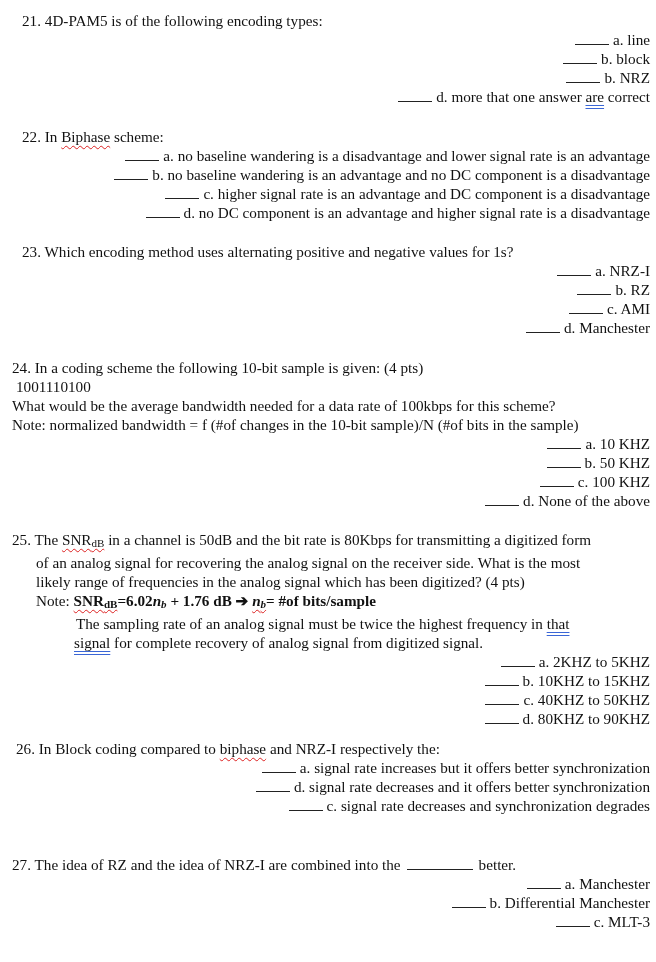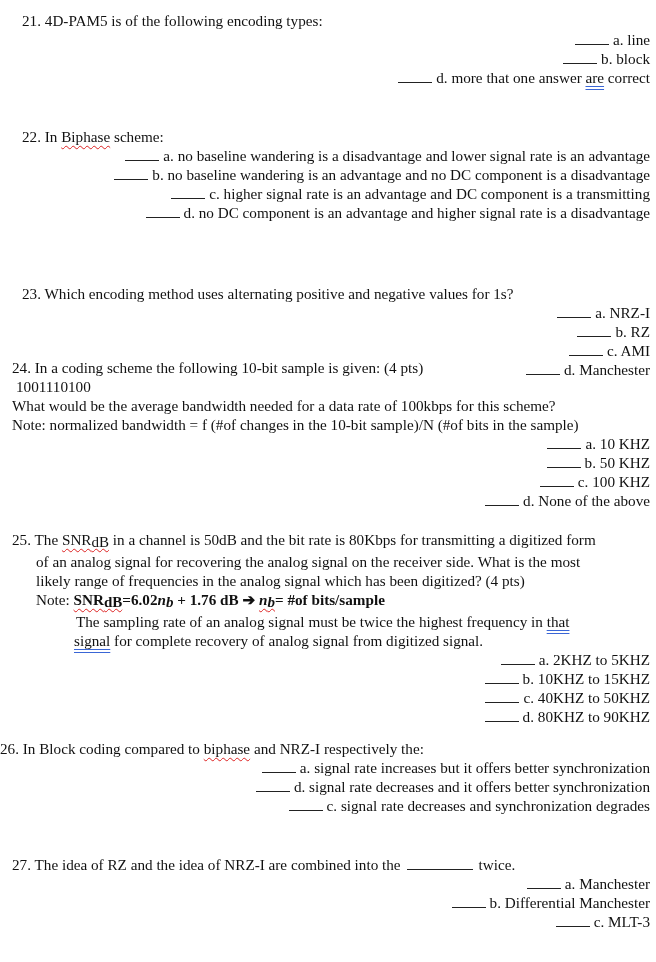--- a/index.html
+++ b/index.html
@@ -11,50 +11,51 @@
     .q { position: absolute; left: 22px; right: 6px; }
     .qtitle { white-space: nowrap; }
     .opt { white-space: nowrap; position: relative; height: 19px; text-align: right; }
     .blank {
       display: inline-block; width: 34px; border-bottom: 1px solid #222;
       height: 14px; vertical-align: baseline; margin-right: 4px;
     }
     .spell { text-decoration: underline wavy #d22; text-decoration-thickness: 1px; text-underline-offset: 3px; }
     .gram { text-decoration: underline double #3a66d6; text-underline-offset: 3px; margin-top: 12px; }
     .bold { font-weight: bold; }
-    .sub { font-size: 15px; vertical-align: -2px; }
+    .sub { font-size: 11px; vertical-align: -2px; }
     .ital { font-style: italic; font-weight: bold; }
     .indent { padding-left: 14px; }
     .inline-blank { display:inline-block; width: 66px; border-bottom: 1px solid #222; height: 14px; margin: 0 6px; }
   </style>
 </head>
 <body>
 
 <div class="q" style="top:11px;">
   <div class="qtitle">
     <span>21.</span>
     <span>4D-PAM5 is of the following encoding types:</span>
   </div>
   <div class="opt indent"><span class="blank"></span><span>a. line</span></div>
   <div class="opt indent"><span class="blank"></span><span>b. block</span></div>
+  <div class="opt indent"><span class="blank"></span><span>b. NRZ</span></div>
   <div class="opt indent"><span class="blank"></span><span>d. more that one answer </span><span class="gram">are</span><span> correct</span></div>
 </div>
 
 <div class="q" style="top:127px;">
   <div class="qtitle">
     <span>22.</span>
     <span>In </span><span class="spell">Biphase</span><span> scheme:</span>
   </div>
   <div class="opt" style="padding-left:10px"><span class="blank"></span><span>a. no baseline wandering is a disadvantage and lower signal rate is an advantage</span></div>
   <div class="opt" style="padding-left:10px"><span class="blank"></span><span>b. no baseline wandering is an advantage and no DC component is a disadvantage</span></div>
-  <div class="opt" style="padding-left:10px"><span class="blank"></span><span>c. higher signal rate is an advantage and DC component is a transmitting</span></div>
+  <div class="opt" style="padding-left:10px"><span class="blank"></span><span>c. higher signal rate is an advantage and DC component is a disadvantage</span></div>
   <div class="opt" style="padding-left:10px"><span class="blank"></span><span>d. no DC component is an advantage and higher signal rate is a disadvantage</span></div>
 </div>
 
-<div class="q" style="top:242px;margin-top:42px;">
+<div class="q" style="top:242px;">
   <div class="qtitle">
     <span>23.</span>
     <span>Which encoding method uses alternating positive and negative values for 1s?</span>
   </div>
   <div class="opt" style="padding-left:0"><span class="blank" style="margin-left:-12px"></span><span>a. NRZ-I</span></div>
   <div class="opt"><span class="blank" style="margin-left:-12px"></span><span>b. RZ</span></div>
   <div class="opt"><span class="blank" style="margin-left:-12px"></span><span>c. AMI</span></div>
   <div class="opt"><span class="blank" style="margin-left:-12px"></span><span>d. Manchester</span></div>
 </div>
 
@@ -87,31 +88,31 @@
   </div>
   <div class="qtitle" style="padding-left:62px">
     <span class="gram">signal</span><span> for complete recovery of analog signal from digitized signal.</span>
   </div>
   <div class="opt" style="padding-left:4px"><span class="blank"></span><span>a. 2KHZ to 5KHZ</span></div>
   <div class="opt" style="padding-left:4px"><span class="blank"></span><span>b. 10KHZ to 15KHZ</span></div>
   <div class="opt" style="padding-left:4px"><span class="blank"></span><span>c. 40KHZ to 50KHZ</span></div>
   <div class="opt" style="padding-left:4px"><span class="blank"></span><span>d. 80KHZ to 90KHZ</span></div>
 </div>
 
-<div class="q" style="top:739px; left:0;">
+<div class="q" style="top:739px; left:16px;">
   <div class="qtitle">
     <span>26.</span>
     <span>In Block coding compared to </span><span class="spell">biphase</span><span> and NRZ-I respectively the:</span>
   </div>
   <div class="opt" style="padding-left:4px"><span class="blank"></span><span>a. signal rate increases but it offers better synchronization</span></div>
   <div class="opt" style="padding-left:4px"><span class="blank"></span><span>d. signal rate decreases and it offers better synchronization</span></div>
   <div class="opt" style="padding-left:4px"><span class="blank"></span><span>c. signal rate decreases and synchronization degrades</span></div>
 </div>
 
 <div class="q" style="top:855px; left:12px;">
   <div class="qtitle">
     <span>27.</span>
-    <span>The idea of RZ and the idea of NRZ-I are combined into the</span><span class="inline-blank"></span><span>twice.</span>
+    <span>The idea of RZ and the idea of NRZ-I are combined into the</span><span class="inline-blank"></span><span>better.</span>
   </div>
   <div class="opt" style="padding-left:4px"><span class="blank"></span><span>a. Manchester</span></div>
   <div class="opt" style="padding-left:4px"><span class="blank"></span><span>b. Differential Manchester</span></div>
   <div class="opt" style="padding-left:4px"><span class="blank"></span><span>c. MLT-3</span></div>
 </div>
 
 </body></html>

